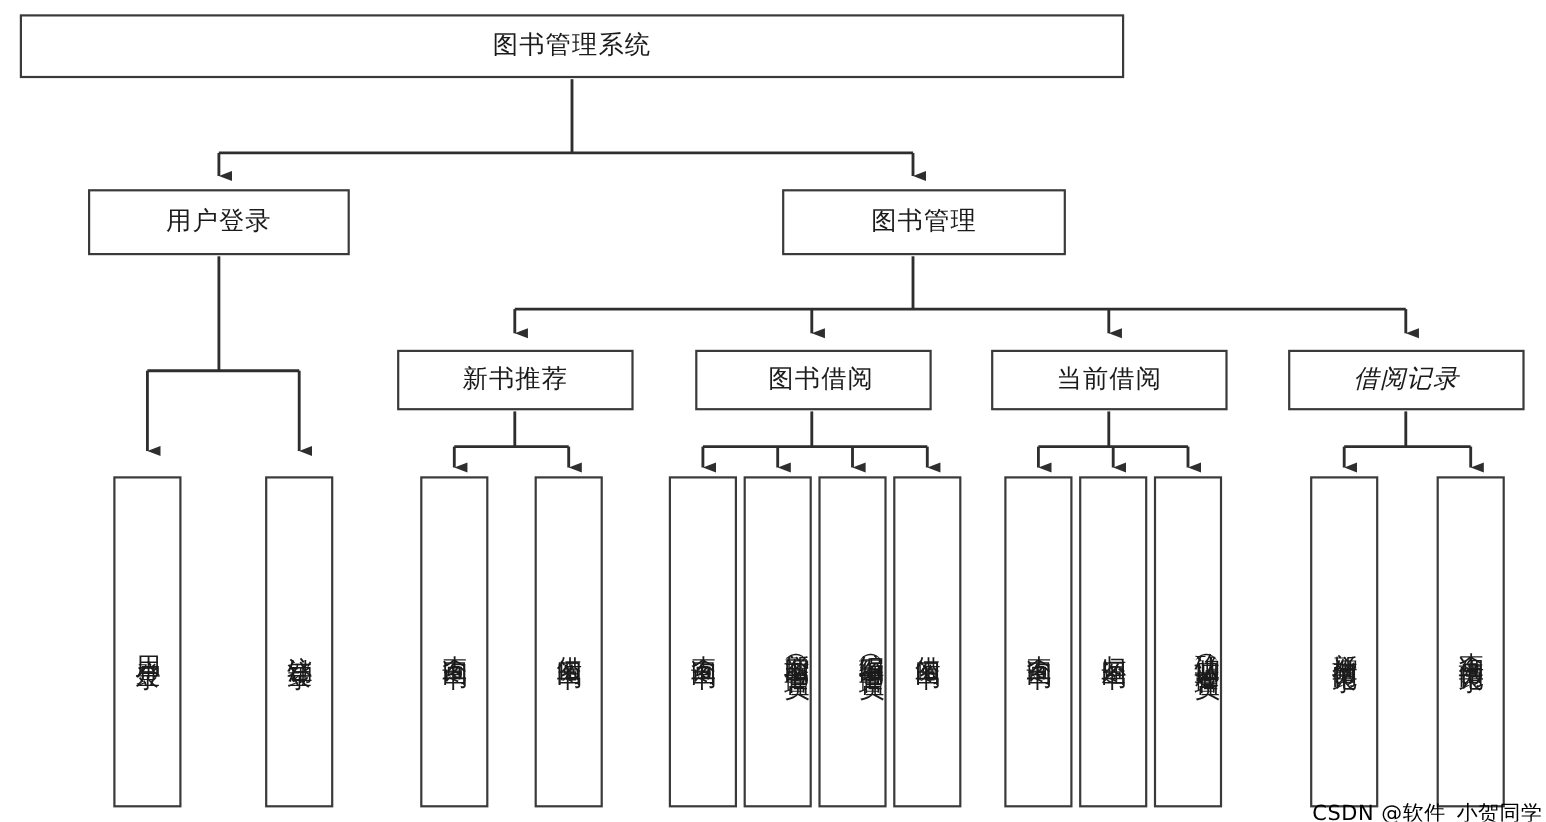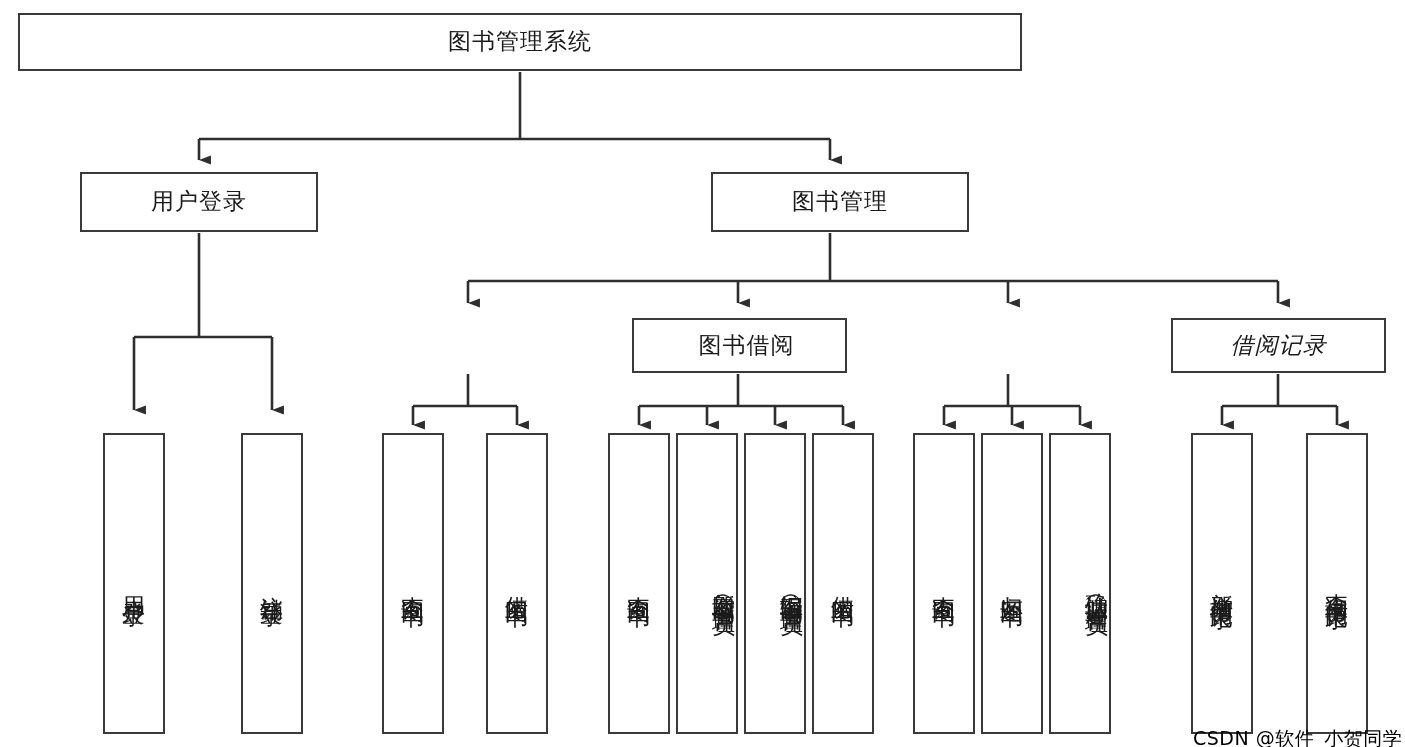--- a/index.html
+++ b/index.html
@@ -125,22 +125,28 @@
     <span>图书管理系统</span>
   </div>
 
   <div class="node node-h" style="left:80px; top:172px; width:238px; height:60px;">
     <span>用户登录</span>
   </div>
   <div class="node node-h" style="left:711px; top:172px; width:258px; height:60px;">
     <span>图书管理</span>
   </div>
 
+  <div class="node node-h" style="left:361px; top:318px; width:215px; height:55px;">
+    <span>新书推荐</span>
+  </div>
   <div class="node node-h" style="left:632px; top:318px; width:215px; height:55px;padding-left:14px;">
     <span>图书借阅</span>
+  </div>
+  <div class="node node-h" style="left:901px; top:318px; width:215px; height:55px;">
+    <span>当前借阅</span>
   </div>
   <div class="node node-h" style="left:1171px; top:318px; width:215px; height:55px;font-style:italic;">
     <span>借阅记录</span>
   </div>
 
   <div class="node node-v mid" style="left:103px; top:433px; width:62px; height:301px;">
     <span>用户登录</span>
   </div>
   <div class="node node-v mid" style="left:241px; top:433px; width:62px; height:301px;">
     <span>注销登录</span>

